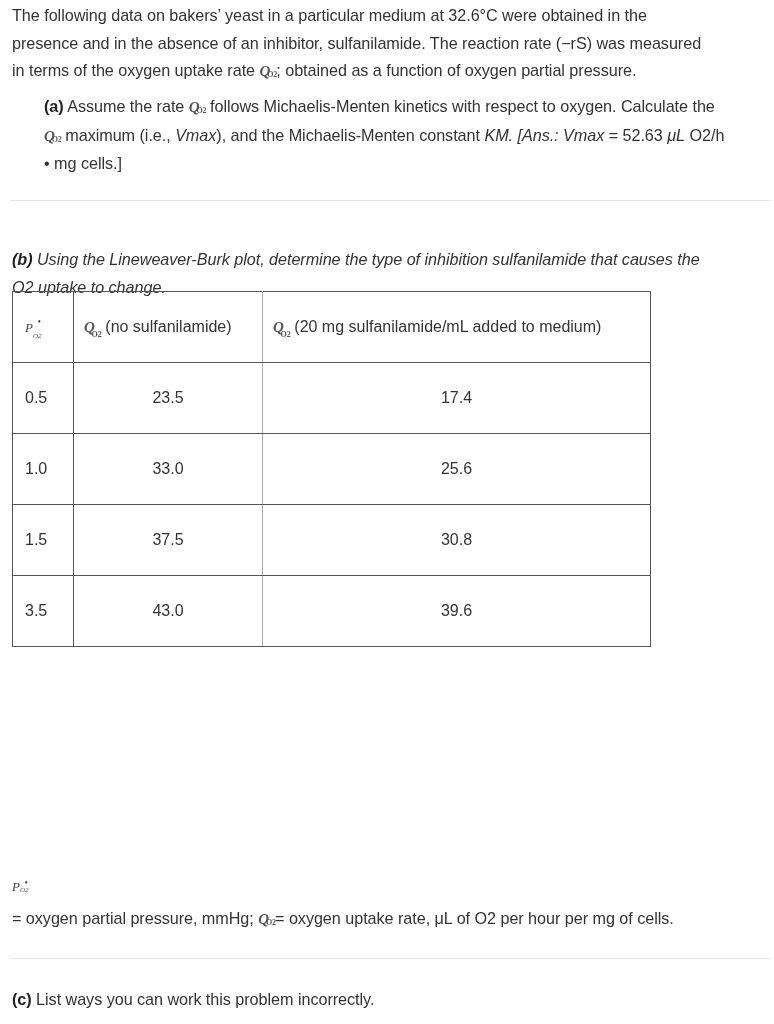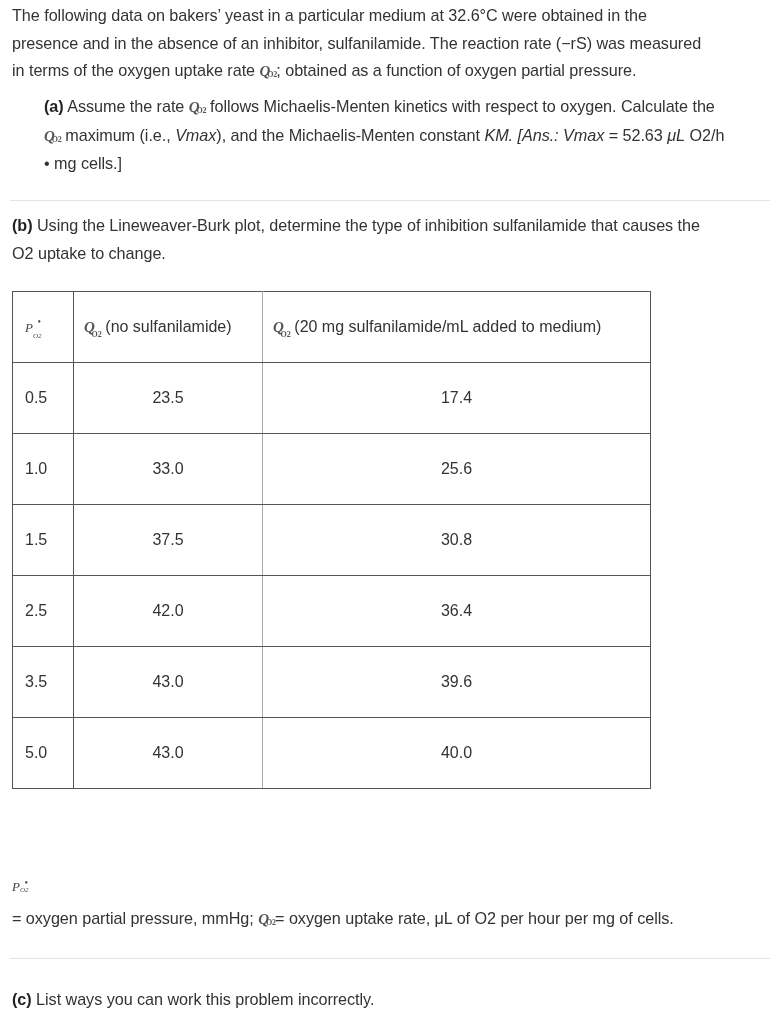--- a/index.html
+++ b/index.html
@@ -55,21 +55,21 @@
     <span class="q"><span>Q</span><sub>O2</sub></span><span> follows Michaelis-Menten kinetics with respect to oxygen. Calculate the</span>
   </div>
   <div>
     <span class="q"><span>Q</span><sub>O2</sub></span><span> maximum (i.e., </span><i>Vmax</i><span>), and the Michaelis-Menten constant </span><i>KM. [Ans.: Vmax</i><span> = 52.63 </span><i>μL</i><span> O2/h</span>
   </div>
   <div>• mg cells.]</div>
 </div>
 
 <div class="sep" style="top:200px;"></div>
 
-<div class="para" style="top:212px;">
+<div class="para" style="top:246px;font-style:italic;">
   <div><b>(b)</b><span> Using the Lineweaver-Burk plot, determine the type of inhibition sulfanilamide that causes the</span></div>
   <div>O2 uptake to change.</div>
 </div>
 
 <table>
   <tbody>
       <tr class="hdr">
     <td class="c0"><span class="p"><span>P</span><sub>O2</sub><span class="dot">•</span></span></td>
     <td class="c1"><span class="q"><span>Q</span><sub>O2</sub></span> <span>(no sulfanilamide)</span></td>
     <td class="c2"><span class="q"><span>Q</span><sub>O2</sub></span> <span>(20 mg sulfanilamide/mL added to medium)</span></td>
@@ -83,33 +83,23 @@
         <td class="c0">1.0</td>
         <td class="c1">33.0</td>
         <td class="c2">25.6</td>
       </tr>
   <tr>
         <td class="c0">1.5</td>
         <td class="c1">37.5</td>
         <td class="c2">30.8</td>
       </tr>
   <tr>
-        <td class="c0">2.5</td>
-        <td class="c1">42.0</td>
-        <td class="c2">36.4</td>
-      </tr>
-  <tr>
         <td class="c0">3.5</td>
         <td class="c1">43.0</td>
         <td class="c2">39.6</td>
-      </tr>
-  <tr>
-        <td class="c0">5.0</td>
-        <td class="c1">43.0</td>
-        <td class="c2">40.0</td>
       </tr>
 </tbody>
   </table>
 
 <div class="para" style="top:872px;">
   <span class="p"><span>P</span><sub>O2</sub><span class="dot">•</span></span>
 </div>
 <div class="para" style="top:905px;">
   <span>= oxygen partial pressure, mmHg;</span>
   <span class="q"><span>Q</span><sub>O2</sub></span><span>= oxygen uptake rate, μL of O2 per hour per mg of cells.</span>

